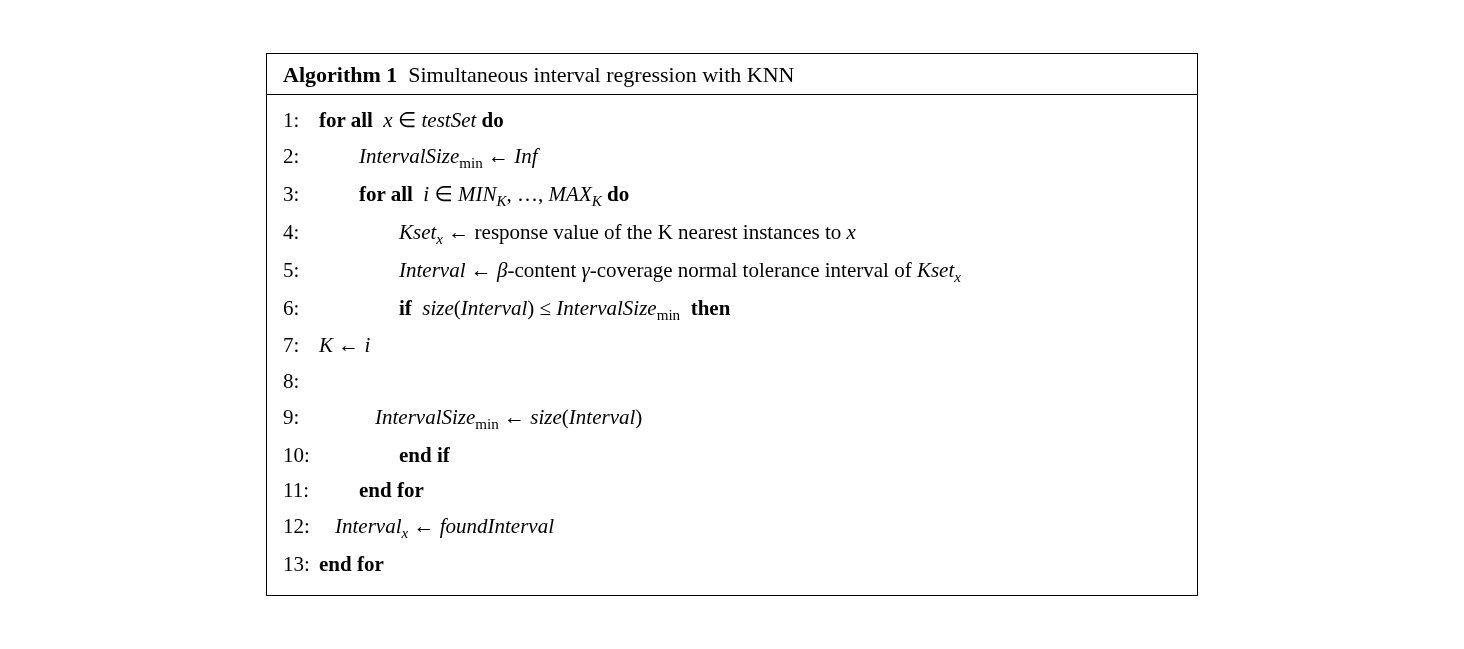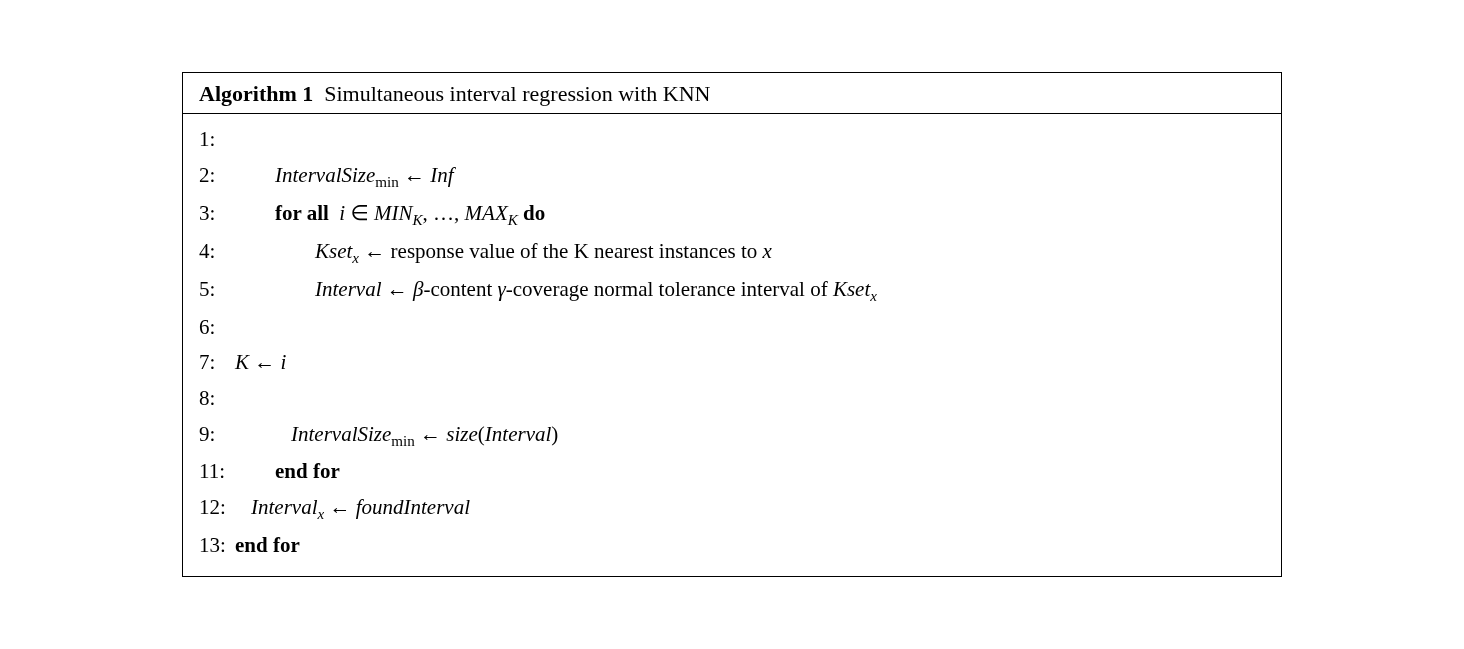--- a/index.html
+++ b/index.html
@@ -9,21 +9,21 @@
       font-family: 'Times New Roman', Times, serif;
       display: flex;
       justify-content: center;
       align-items: center;
       min-height: 649px;
       width: 1464px;
     }
 
     .algorithm-box {
       border: 1px solid #000;
-      width: 1100px;
+      width: 932px;
       padding: 0;
       background: #fff;
     }
 
     .algorithm-header {
       border-bottom: 1px solid #000;
       padding: 8px 16px 6px 16px;
       font-size: 22px;
     }
 
@@ -80,50 +80,56 @@
 <body>
 
 <div class="algorithm-box">
   <div class="algorithm-header">
     <span class="algo-label">Algorithm 1</span>
     <span class="algo-title">&nbsp;Simultaneous interval regression with KNN</span>
   </div>
   <div class="algorithm-body" id="algo-lines">
   <div class="algo-line">
         <span class="line-num">1:</span>
+        <span class="line-content" style="margin-left: 0px;"><span class="kw">for all</span>&nbsp;&nbsp;<span class="it">x</span> ∈ <span class="it">testSet</span> <span class="kw">do</span></span>
       </div>
       <div class="algo-line">
         <span class="line-num">2:</span>
         <span class="line-content" style="margin-left: 40px;"><span class="it">IntervalSize</span><sub>min</sub> ← <span class="it">Inf</span></span>
       </div>
       <div class="algo-line">
         <span class="line-num">3:</span>
         <span class="line-content" style="margin-left: 40px;"><span class="kw">for all</span>&nbsp;&nbsp;<span class="it">i</span> ∈ <span class="it">MIN<sub>K</sub></span>, …, <span class="it">MAX<sub>K</sub></span> <span class="kw">do</span></span>
       </div>
       <div class="algo-line">
         <span class="line-num">4:</span>
         <span class="line-content" style="margin-left: 80px;"><span class="it">Kset<sub>x</sub></span> ← response value of the K nearest instances to <span class="it">x</span></span>
       </div>
       <div class="algo-line">
         <span class="line-num">5:</span>
         <span class="line-content" style="margin-left: 80px;"><span class="it">Interval</span> ← <span class="it">β</span>-content <span class="it">γ</span>-coverage normal tolerance interval of <span class="it">Kset<sub>x</sub></span></span>
       </div>
       <div class="algo-line">
         <span class="line-num">6:</span>
+        <span class="line-content" style="margin-left: 80px;"><span class="kw">if</span>&nbsp;&nbsp;<span class="it">size</span>(<span class="it">Interval</span>) ≤ <span class="it">IntervalSize</span><sub>min</sub>&nbsp;&nbsp;<span class="kw">then</span></span>
       </div>
       <div class="algo-line">
         <span class="line-num">7:</span>
         <span class="line-content" style=""><span class="it">K</span> ← <span class="it">i</span></span>
       </div>
       <div class="algo-line">
         <span class="line-num">8:</span>
       </div>
       <div class="algo-line">
         <span class="line-num">9:</span>
         <span class="line-content" style="margin-left: 56px;"><span class="it">IntervalSize</span><sub>min</sub> ← <span class="it">size</span>(<span class="it">Interval</span>)</span>
+      </div>
+      <div class="algo-line">
+        <span class="line-num">10:</span>
+        <span class="line-content" style="margin-left: 80px;"><span class="kw">end if</span></span>
       </div>
       <div class="algo-line">
         <span class="line-num">11:</span>
         <span class="line-content" style="margin-left: 40px;"><span class="kw">end for</span></span>
       </div>
       <div class="algo-line">
         <span class="line-num">12:</span>
         <span class="line-content" style="margin-left: 16px;"><span class="it">Interval<sub>x</sub></span> ← <span class="it">foundInterval</span></span>
       </div>
       <div class="algo-line">

